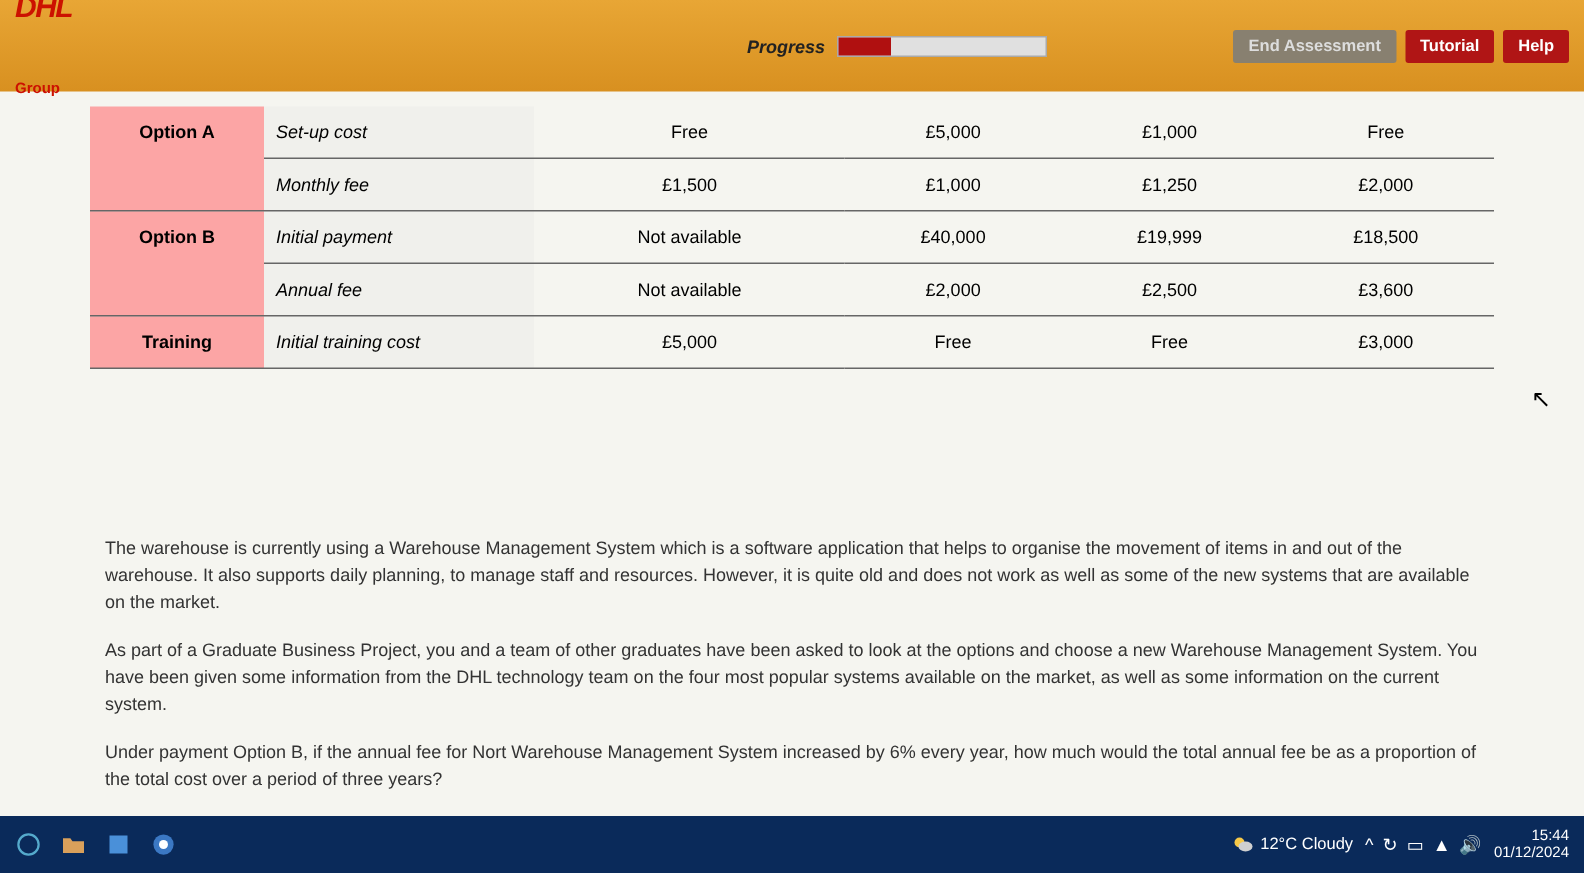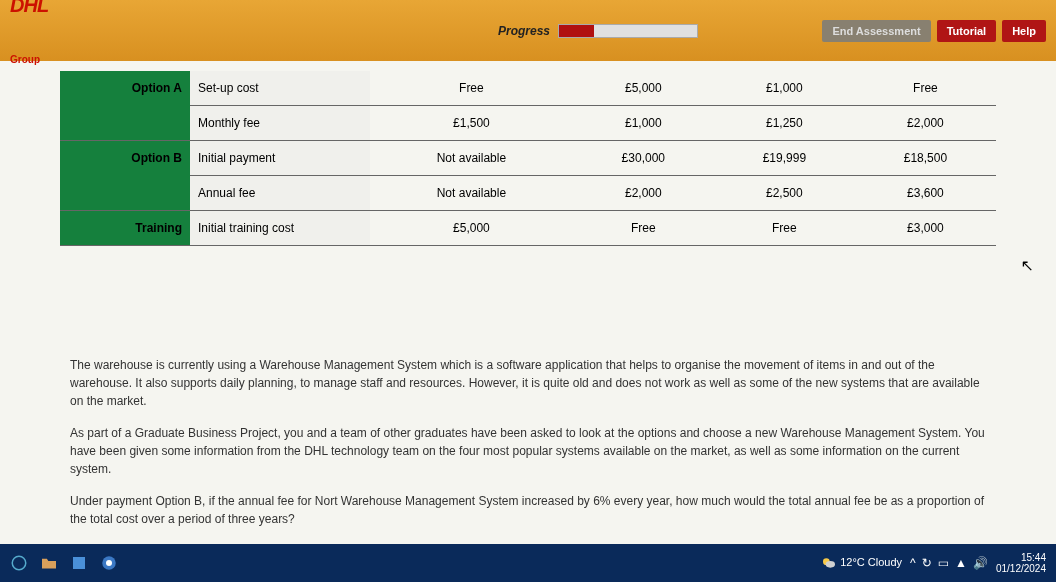--- a/index.html
+++ b/index.html
@@ -83,30 +83,31 @@
   width: 100%;
   border-collapse: collapse;
   font-size: 12px;
 }
 .tbl td {
   padding: 10px 8px;
   border-bottom: 1px solid #666;
   text-align: center;
 }
 .tbl td.section {
-  background: #15803d;
-  text-align: right;
+  background: #fca5a5;
+  text-align: center;
   font-weight: bold;
   vertical-align: top;
-  width: 130px;
+  width: 116px;
 }
 .tbl td.label {
   background: #f0f0ec;
   text-align: left;
   width: 180px;
+  font-style: italic;
 }
 .passage {
   margin-top: 110px;
   font-size: 12px;
   color: #333;
   line-height: 1.5;
   padding: 0 10px;
 }
 .passage p { margin-bottom: 14px; }
 .taskbar {
@@ -182,21 +183,21 @@
           <td class="label">Monthly fee</td>
           <td>£1,500</td>
           <td>£1,000</td>
           <td>£1,250</td>
           <td>£2,000</td>
         </tr>
         <tr>
           <td class="section" rowspan="2">Option B</td>
           <td class="label">Initial payment</td>
           <td>Not available</td>
-          <td>£30,000</td>
+          <td>£40,000</td>
           <td>£19,999</td>
           <td>£18,500</td>
         </tr>
         <tr>
           <td class="label">Annual fee</td>
           <td>Not available</td>
           <td>£2,000</td>
           <td>£2,500</td>
           <td>£3,600</td>
         </tr>

